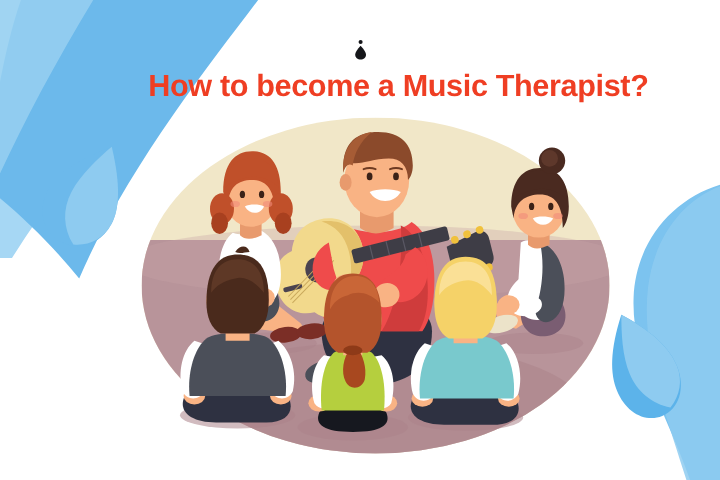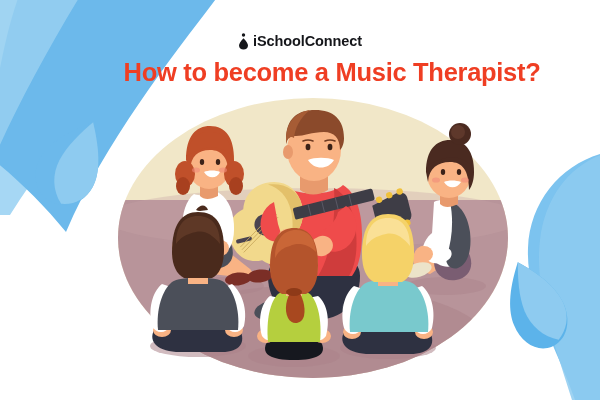--- a/index.html
+++ b/index.html
@@ -116,21 +116,20 @@
       <path d="M 0 -46 C 20 -22 27 -4 27 11 C 27 31 15 45 0 45 C -15 45 -27 31 -27 11 C -27 -4 -20 -22 0 -46 Z" fill="#5cb3ea"></path>
       <path d="M 0 -46 C 20 -22 27 -4 27 11 C 27 24 20 35 9 41 C -4 33 -12 18 -12 2 C -12 -14 -6 -31 0 -46 Z" fill="#8ecbf0"></path>
     </g>
   </svg>
 
   <div id="brand">
     <svg id="brand-mark" viewBox="0 0 11 17" xmlns="http://www.w3.org/2000/svg">
       <circle cx="5.5" cy="2" r="1.7" fill="#15161a"></circle>
       <path d="M 5.5 5.2 C 8.6 8.6 10 11 10 12.6 C 10 15 8 16.6 5.5 16.6 C 3 16.6 1 15 1 12.6 C 1 11 2.4 8.6 5.5 5.2 Z" fill="#15161a"></path>
     </svg>
-    <span id="brand-name">iSchoolConnect</span>
   </div>
 
   <div id="headline">How to become a Music Therapist?</div>
 
   <svg id="illustration" viewBox="0 0 390 280" xmlns="http://www.w3.org/2000/svg">
 
     <defs>
       <clipPath id="ovalClip">
         <ellipse cx="195" cy="140" rx="195" ry="140"></ellipse>
       </clipPath>

